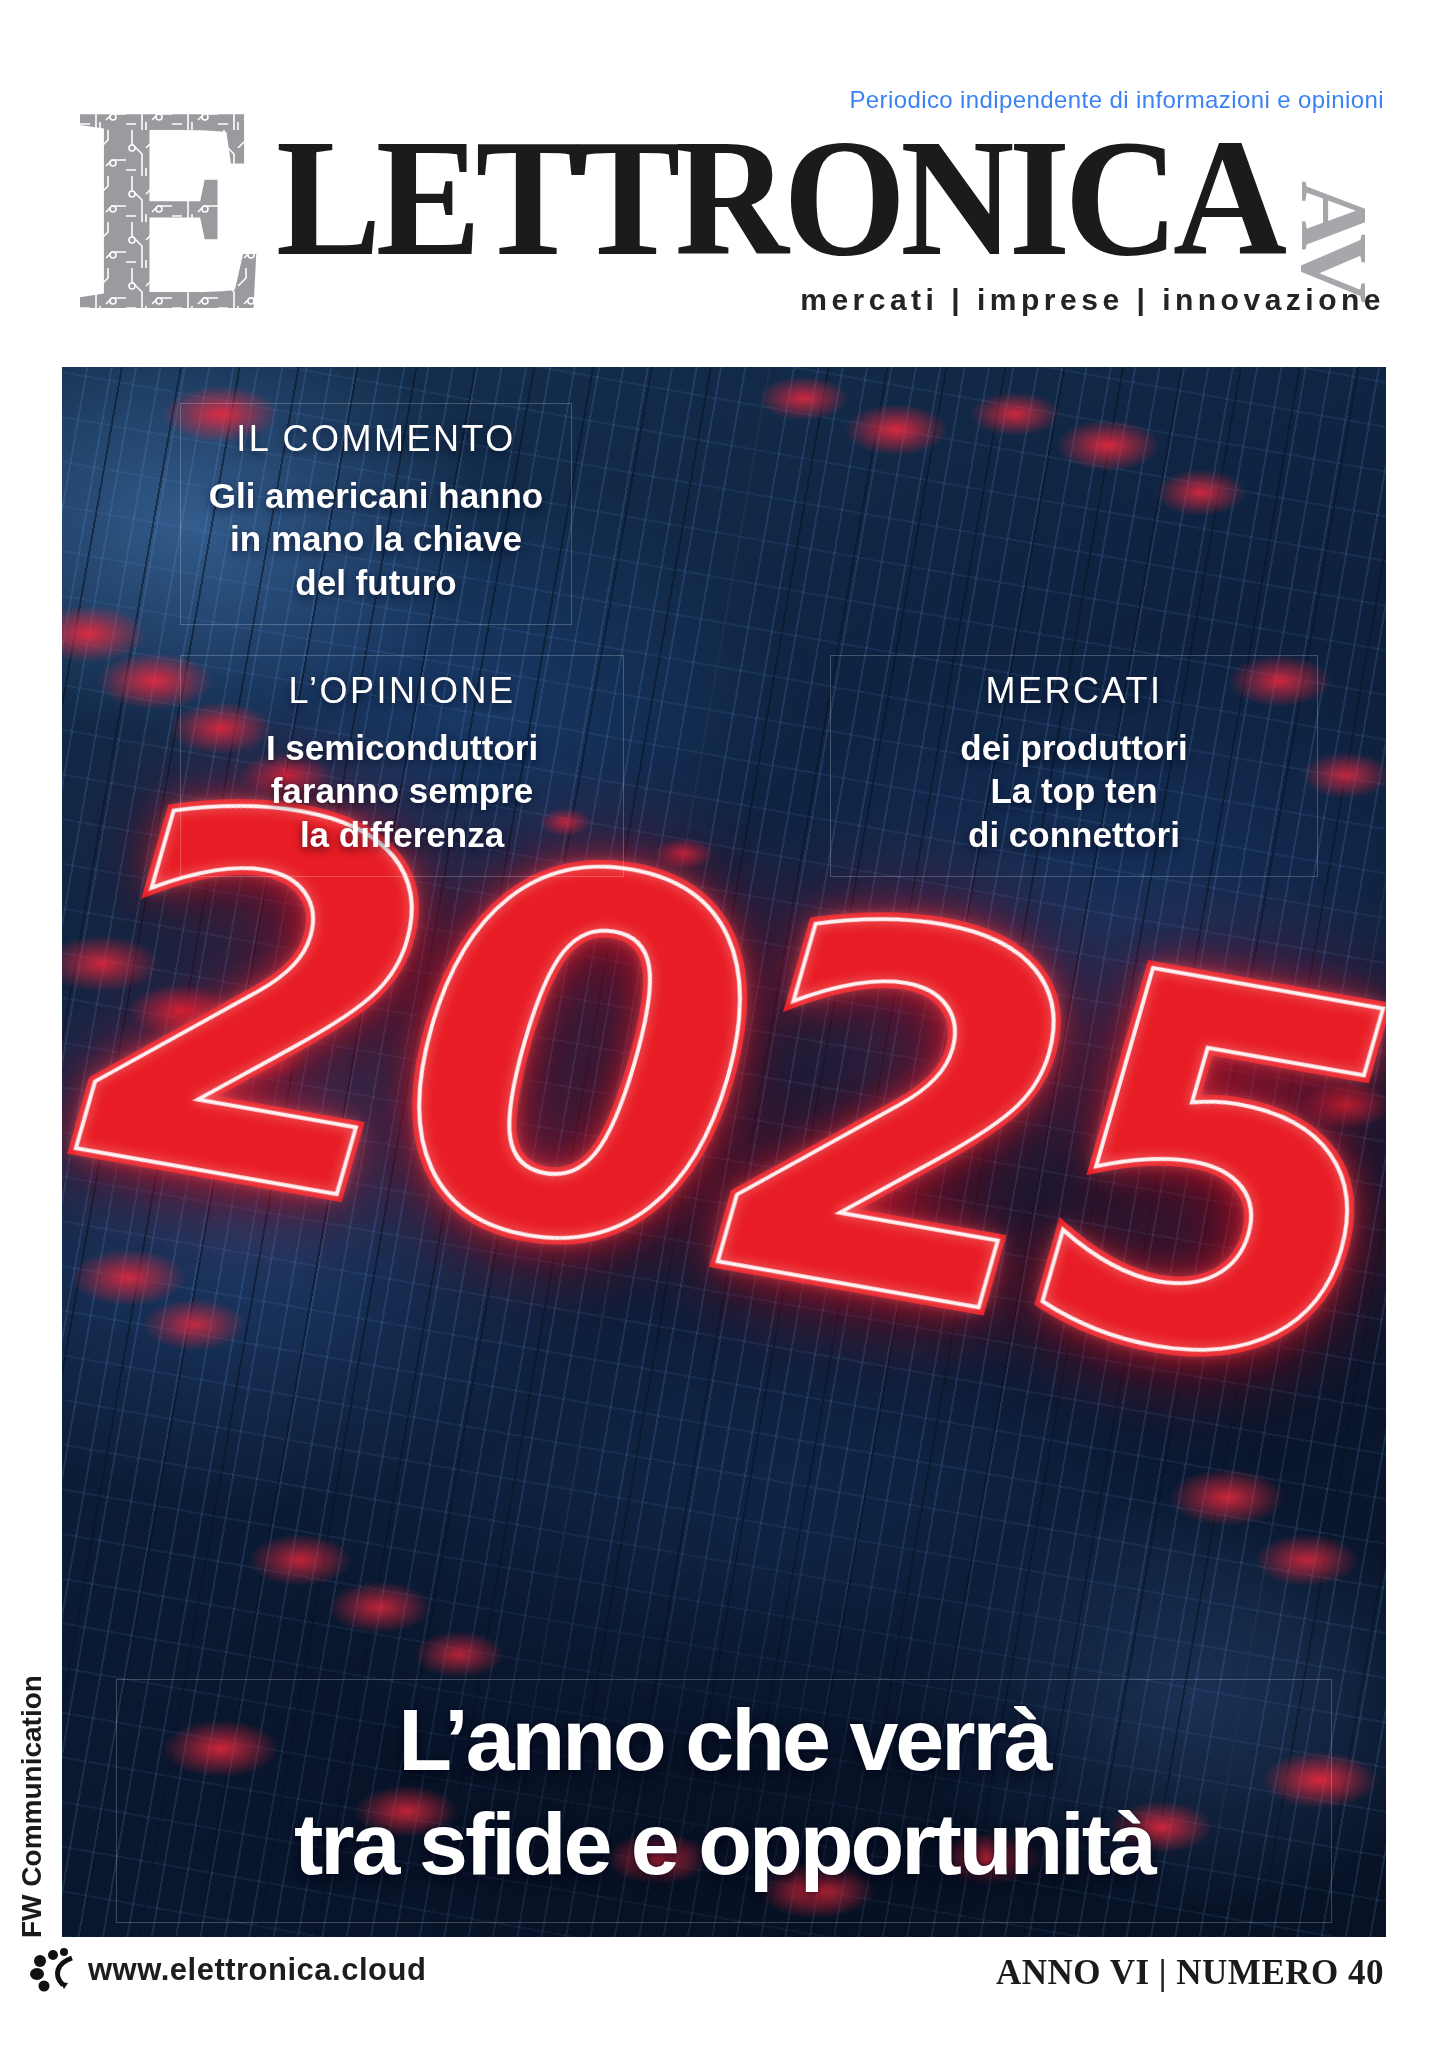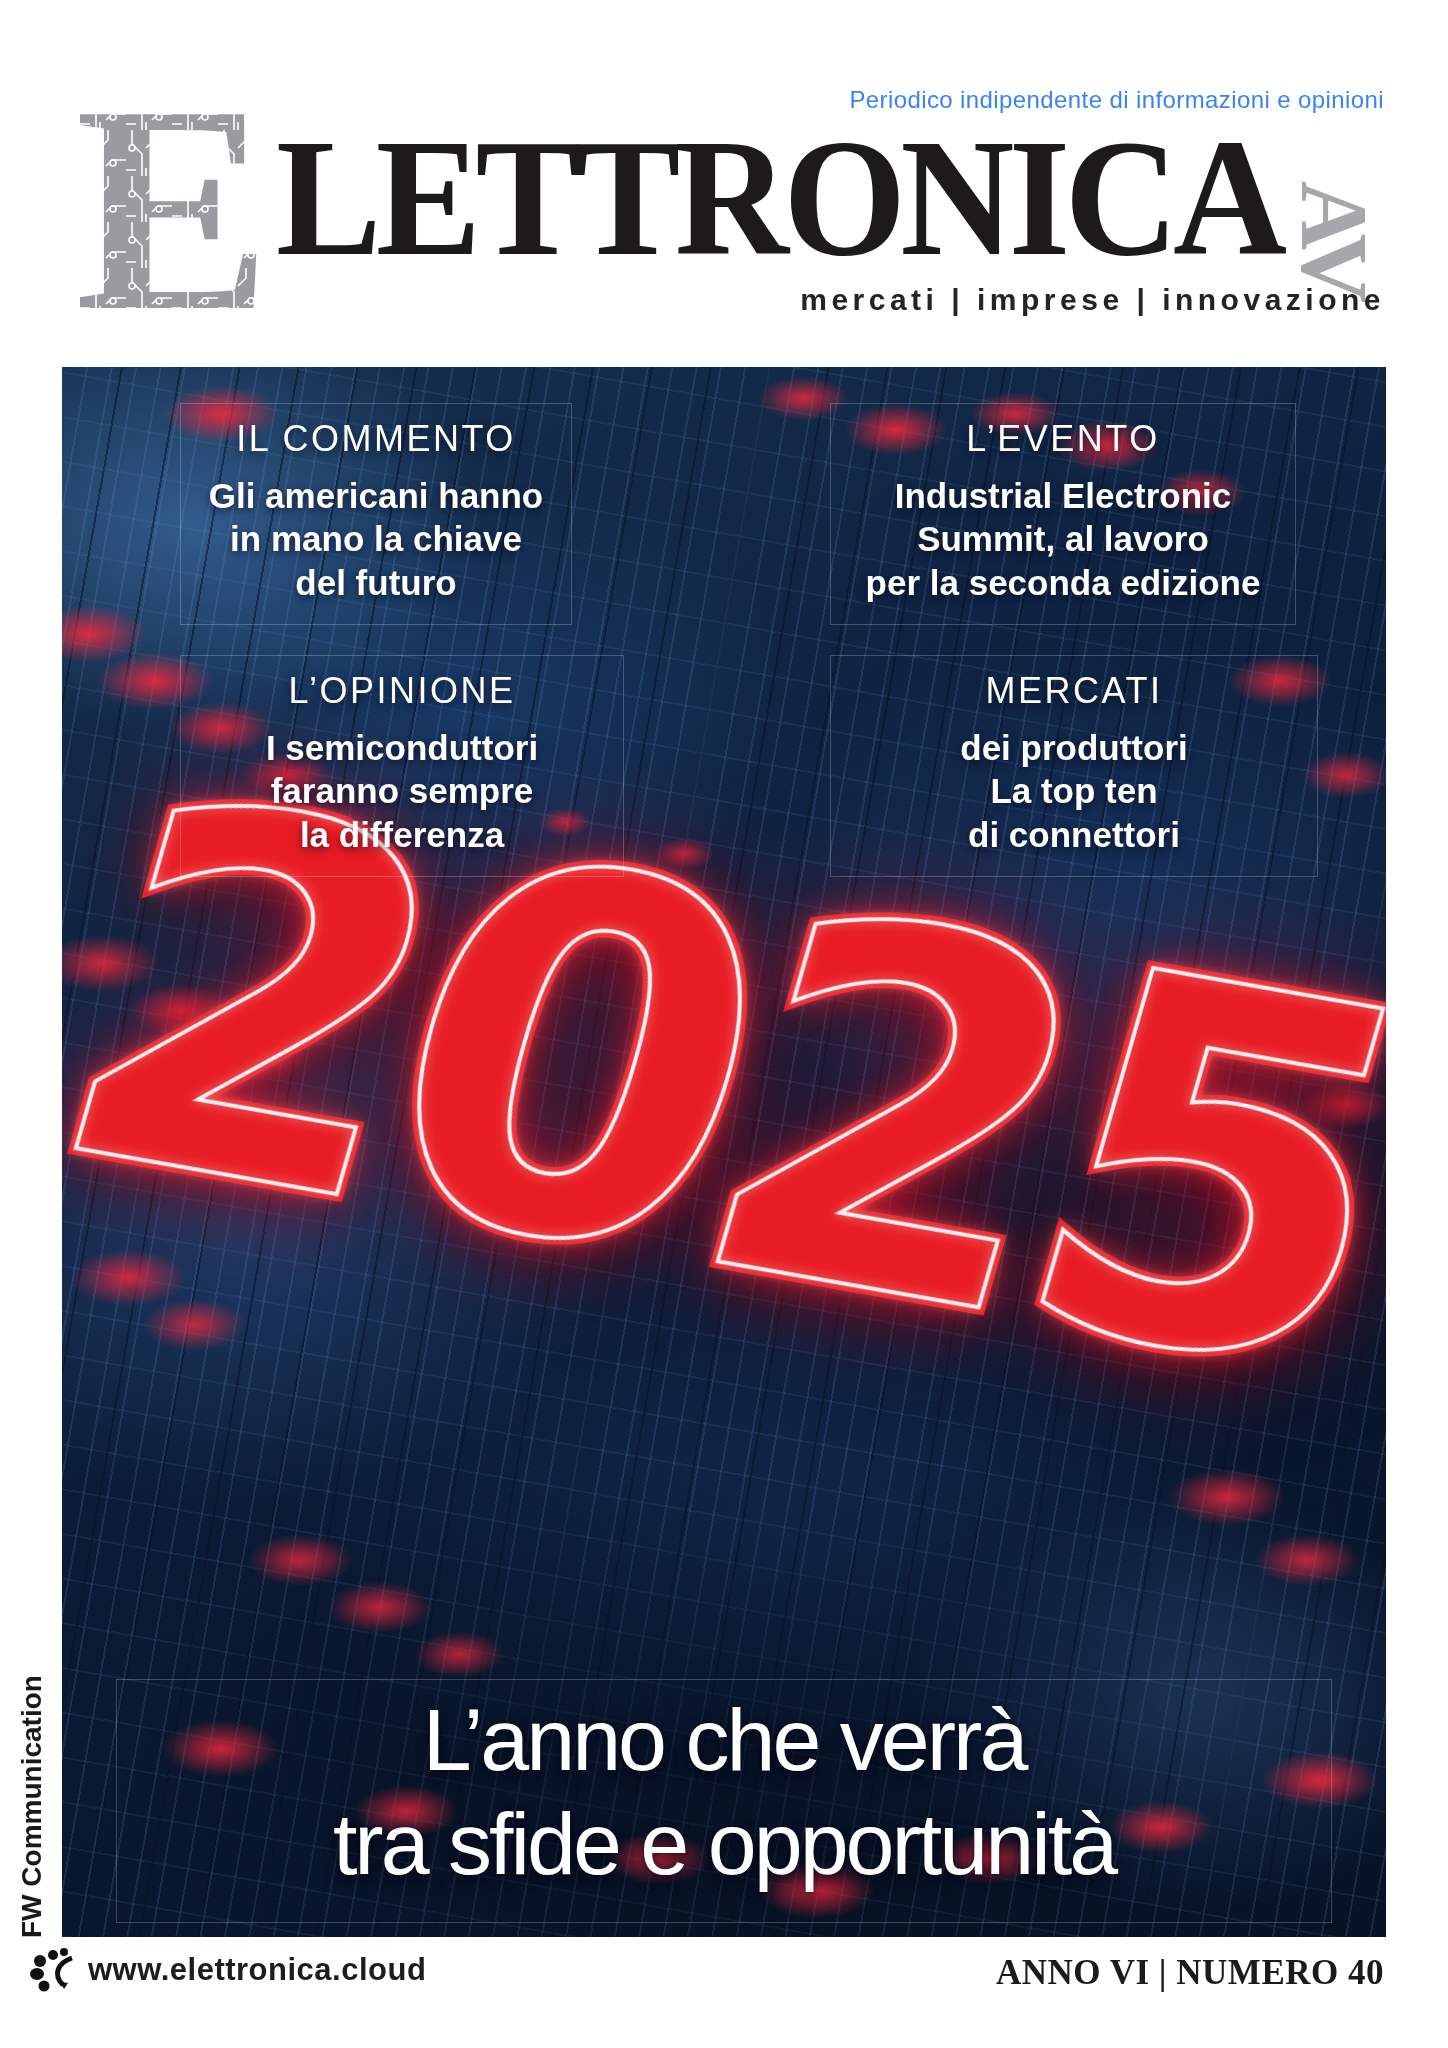--- a/index.html
+++ b/index.html
@@ -95,21 +95,21 @@
                font-weight:bold; font-size:500px; line-height:1; letter-spacing:-22px; }
   .year-base { color:#e81c24; -webkit-text-stroke:14px #e81c24;
                text-shadow:0 0 35px rgba(255,45,55,.85), 0 0 110px rgba(255,0,30,.5),
                            0 18px 60px rgba(100,0,10,.55); }
   .year-line { color:transparent; -webkit-text-stroke:4px rgba(255,255,255,.92);
                filter:drop-shadow(0 0 6px rgba(255,190,190,.8)); }
 
   
   .headline { position:absolute; left:54px; top:1312px; width:1216px; text-align:center;
               color:#fff; border:1px solid rgba(255,255,255,.22); padding:8px 0 26px; }
-  .headline .h-line { font-size:88px; font-weight:normal; letter-spacing:-3px; line-height:1.18;
+  .headline .h-line { font-size:88px; font-weight:bold; letter-spacing:-3px; line-height:1.18;
               white-space:nowrap;
               text-shadow:0 6px 14px rgba(0,0,20,.7), 0 0 3px rgba(0,0,30,.5);text-align:center; }
 
   
   .credit { position:absolute; left:16px; top:1938px; transform:rotate(-90deg);
             transform-origin:0 0; font-size:28px; font-weight:bold; color:#1a1a1a;
             white-space:nowrap; }
 
   
   .footer-icon { position:absolute; left:30px; top:1946px; }
@@ -152,26 +152,20 @@
       <span class="year-line">2025</span>
     </div>
 
     <div class="topic topic-a">
       <div class="t-label">IL COMMENTO</div>
       <div class="t-line">Gli americani hanno</div>
       <div class="t-line">in mano la chiave</div>
       <div class="t-line">del futuro</div>
     </div>
 
-    <div class="topic topic-b">
-      <div class="t-label">L’EVENTO</div>
-      <div class="t-line">Industrial Electronic</div>
-      <div class="t-line">Summit, al lavoro</div>
-      <div class="t-line">per la seconda edizione</div>
-    </div>
 
     <div class="topic topic-c">
       <div class="t-label">L’OPINIONE</div>
       <div class="t-line">I semiconduttori</div>
       <div class="t-line">faranno sempre</div>
       <div class="t-line">la differenza</div>
     </div>
 
     <div class="topic topic-d">
       <div class="t-label">MERCATI</div>

